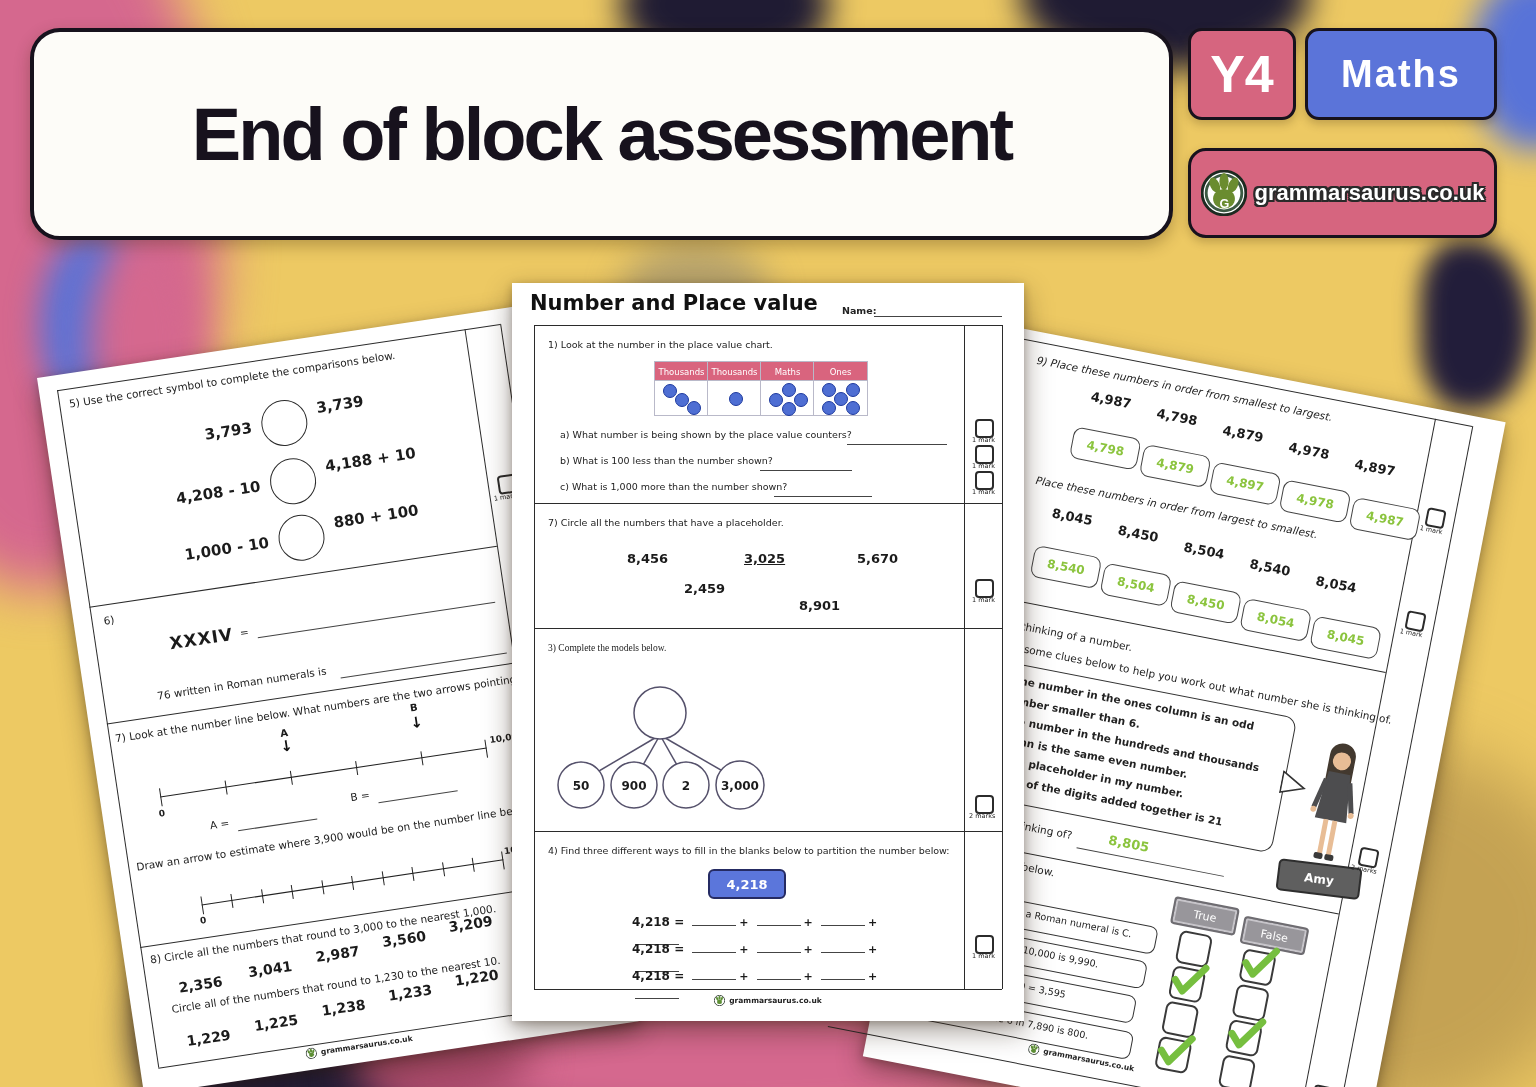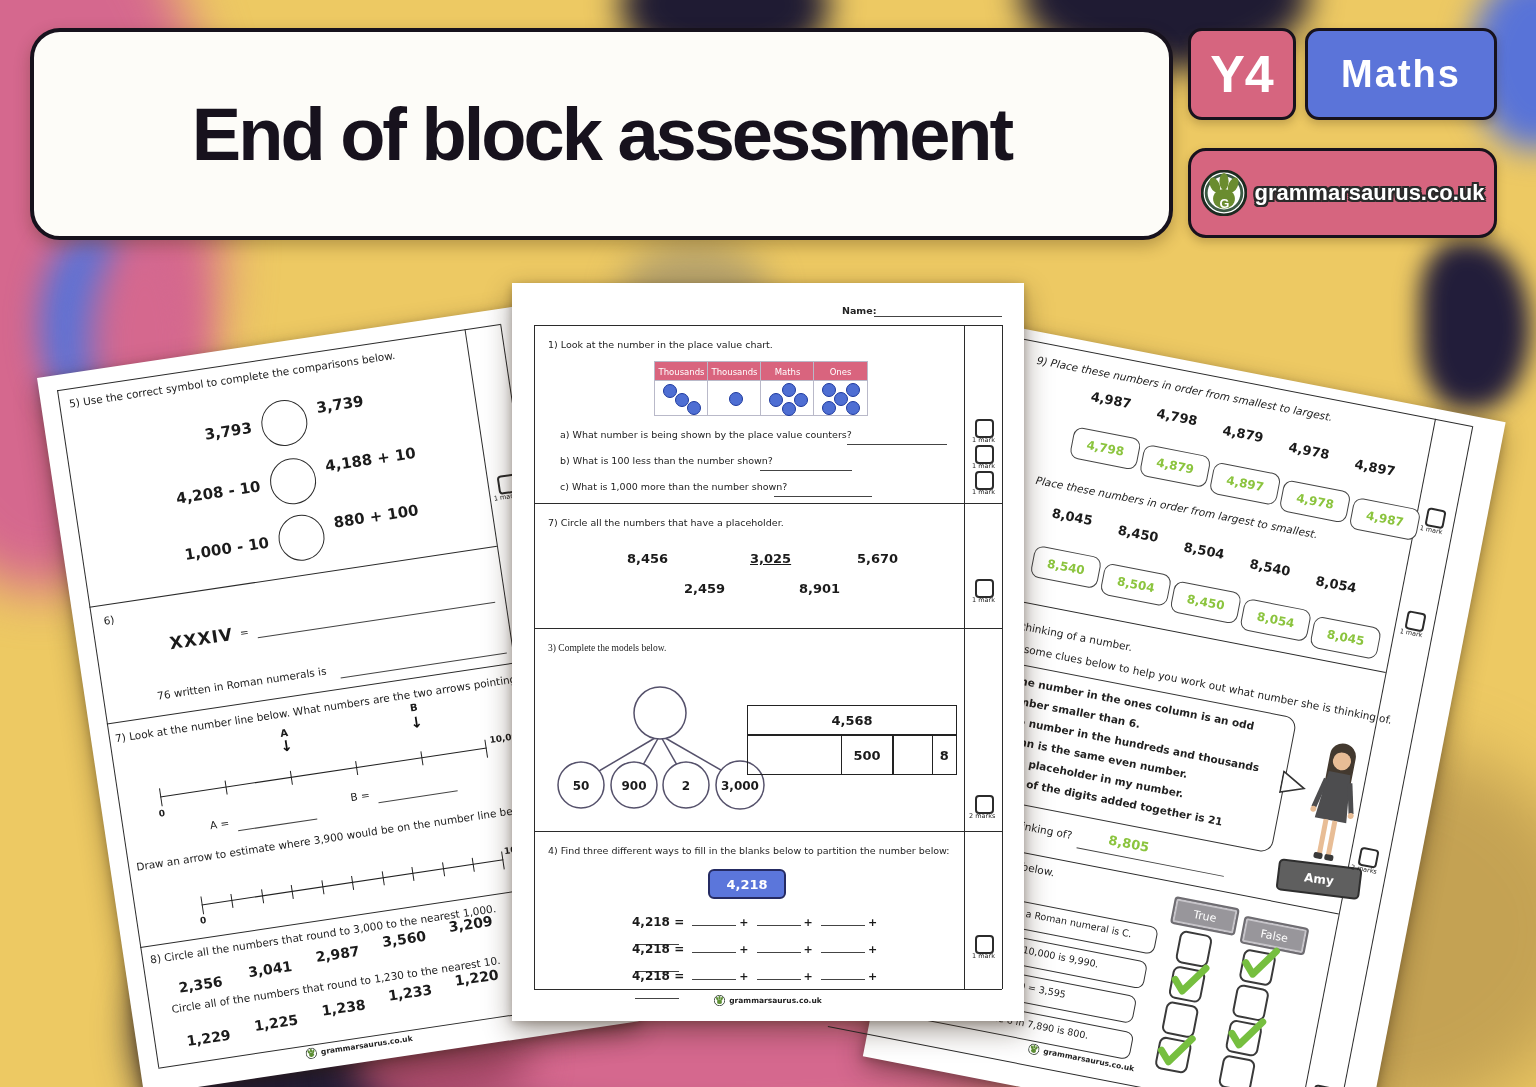--- a/index.html
+++ b/index.html
@@ -268,20 +268,21 @@
         <ellipse cx="12" cy="14" rx="4" ry="7" fill="#5d8f35" transform="rotate(-25 12 14)"></ellipse>
         <ellipse cx="20" cy="10" rx="4" ry="7" fill="#5d8f35"></ellipse>
         <ellipse cx="28" cy="14" rx="4" ry="7" fill="#5d8f35" transform="rotate(25 28 14)"></ellipse>
         <ellipse cx="20" cy="25" rx="9" ry="8" fill="#5d8f35"></ellipse>
       </svg>
     <span class="footer-txt">grammarsaurus.co.uk</span>
   </div>
 </div>
 
 <div class="sheet" style="left:512px;top:283px;width:512px;height:738px;z-index:20;">
+  <div style="left:18px;top:8px;font-weight:bold;font-size:21px;color:#111;white-space:nowrap;">Number and Place value</div>
   <div class="qtext" style="left:330px;top:22px;font-weight:bold;">Name:</div>
   <div class="blank" style="left:362px;top:22px;width:128px;"></div>
 
   <div class="qline" style="left:22px;top:42px;width:468px;"></div>
   <div class="vline" style="left:22px;top:42px;height:664px;"></div>
   <div class="vline" style="left:452px;top:42px;height:664px;"></div>
   <div class="vline" style="left:490px;top:42px;height:664px;"></div>
   <div class="qline" style="left:22px;top:706px;width:468px;"></div>
 
   <div class="qtext" style="left:36px;top:56px;">1) Look at the number in the place value chart.</div>
@@ -319,51 +320,44 @@
   <div class="markbox" style="left:463px;top:136px;"></div>
   <div class="marklbl" style="left:460px;top:153px;">1 mark</div>
   <div class="markbox" style="left:463px;top:162px;"></div>
   <div class="marklbl" style="left:460px;top:179px;">1 mark</div>
   <div class="markbox" style="left:463px;top:188px;"></div>
   <div class="marklbl" style="left:460px;top:205px;">1 mark</div>
   <div class="qline" style="left:22px;top:220px;width:468px;"></div>
 
   <div class="qtext" style="left:36px;top:234px;">7) Circle all the numbers that have a placeholder.</div>
   <div class="bignum" style="left:115px;top:268px;">8,456</div>
-  <div class="bignum" style="left:238px;top:268px;text-decoration:underline;">3,025</div>
+  <div class="bignum" style="left:232px;top:268px;text-decoration:underline;">3,025</div>
   <div class="bignum" style="left:345px;top:268px;">5,670</div>
   <div class="bignum" style="left:172px;top:298px;">2,459</div>
-  <div class="bignum" style="left:287px;top:298px;">8,901</div>
+  <div class="bignum" style="left:287px;top:315px;">8,901</div>
   <div class="markbox" style="left:463px;top:296px;"></div>
   <div class="marklbl" style="left:460px;top:313px;">1 mark</div>
   <div class="qline" style="left:22px;top:345px;width:468px;"></div>
 
   <div class="qtext" style="left:36px;top:360px;font-family:Liberation Serif, serif;">3) Complete the models below.</div>
   <svg style="left:42px;top:402px;" width="212" height="126" viewBox="0 0 212 126">
     <line x1="106" y1="50" x2="28" y2="96" stroke="#55516b" stroke-width="1.5"></line>
     <line x1="106" y1="50" x2="80" y2="96" stroke="#55516b" stroke-width="1.5"></line>
     <line x1="106" y1="50" x2="132" y2="96" stroke="#55516b" stroke-width="1.5"></line>
     <line x1="106" y1="50" x2="186" y2="96" stroke="#55516b" stroke-width="1.5"></line>
     <circle cx="106" cy="28" r="26" fill="#fff" stroke="#55516b" stroke-width="1.5"></circle>
     <circle cx="27" cy="100" r="23" fill="#fff" stroke="#55516b" stroke-width="1.5"></circle>
     <circle cx="80" cy="100" r="23" fill="#fff" stroke="#55516b" stroke-width="1.5"></circle>
     <circle cx="132" cy="100" r="23" fill="#fff" stroke="#55516b" stroke-width="1.5"></circle>
     <circle cx="186" cy="100" r="24" fill="#fff" stroke="#55516b" stroke-width="1.5"></circle>
     <text x="27" y="105" text-anchor="middle" font-size="12" font-weight="bold" fill="#1b1b1b">50</text>
     <text x="80" y="105" text-anchor="middle" font-size="12" font-weight="bold" fill="#1b1b1b">900</text>
     <text x="132" y="105" text-anchor="middle" font-size="12" font-weight="bold" fill="#1b1b1b">2</text>
     <text x="186" y="105" text-anchor="middle" font-size="12" font-weight="bold" fill="#1b1b1b">3,000</text>
   </svg>
-  <div style="left:235px;top:422px;width:210px;height:72px;">
-    <div style="left:0;top:0;width:210px;height:30px;border:1.5px solid #222;display:flex;align-items:center;justify-content:center;font-weight:bold;font-size:13px;color:#1b1b1b;box-sizing:border-box;">4,568</div>
-    <div style="left:0;top:30px;width:95px;height:40px;border:1.5px solid #222;box-sizing:border-box;display:flex;align-items:center;justify-content:center;font-weight:bold;font-size:13px;"></div>
-    <div style="left:93.5px;top:30px;width:53px;height:40px;border:1.5px solid #222;box-sizing:border-box;display:flex;align-items:center;justify-content:center;font-weight:bold;font-size:13px;color:#1b1b1b;">500</div>
-    <div style="left:145px;top:30px;width:41px;height:40px;border:1.5px solid #222;box-sizing:border-box;display:flex;align-items:center;justify-content:center;font-weight:bold;font-size:13px;"></div>
-    <div style="left:184.5px;top:30px;width:25.5px;height:40px;border:1.5px solid #222;box-sizing:border-box;display:flex;align-items:center;justify-content:center;font-weight:bold;font-size:13px;color:#1b1b1b;">8</div>
-  </div>
   <div class="markbox" style="left:463px;top:512px;"></div>
   <div class="marklbl" style="left:457px;top:529px;">2 marks</div>
   <div class="qline" style="left:22px;top:548px;width:468px;"></div>
 
   <div class="qtext" style="left:36px;top:562px;">4) Find three different ways to fill in the blanks below to partition the number below:</div>
   <div class="chip" style="left:196px;top:586px;width:74px;height:26px;">4,218</div>
   <div style="left:120px;top:628px;width:280px;height:16px;">
     <span class="bignum" style="position:static;font-size:12px;">4,218 =</span>
     <span class="blank" style="position:static;width:44px;margin:0 3px;"></span><span class="bignum" style="position:static;font-size:11px;">+</span>
     <span class="blank" style="position:static;width:44px;margin:0 3px;"></span><span class="bignum" style="position:static;font-size:11px;">+</span>

